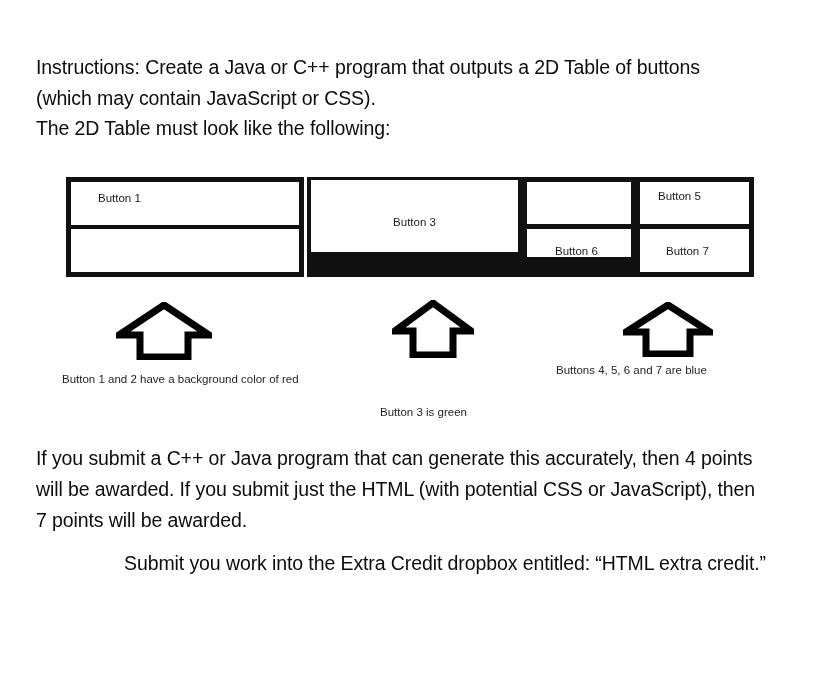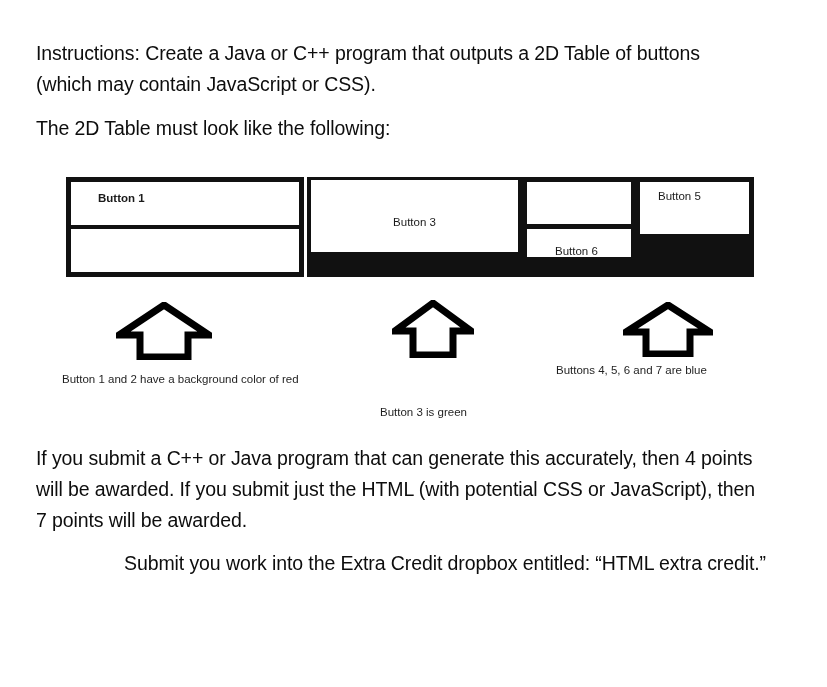--- a/index.html
+++ b/index.html
@@ -19,21 +19,21 @@
   
   .doc-text {
     position: absolute;
     font-size: 19.5px;
     line-height: 31px;
     color: #0d0d0d;
     letter-spacing: -0.1px;
   }
   #para-instructions {
     left: 36px;
-    top: 38px;
+    top: 52px;
     width: 725px;
   }
   #para-table-intro {
     left: 36px;
     top: 113px;
     width: 725px;
   }
   #para-points {
     left: 36px;
     top: 443px;
@@ -72,21 +72,20 @@
   .tbl-cell span {
     position: absolute;
     display: block;
   }
 
   
   #col-left {
     left: 0;
     width: 238px;
     height: 100px;
-    font-weight: bold;
   }
   #cell-button1 {
     left: 5px;
     top: 5px;
     width: 228px;
     height: 43px;
   }
   #cell-button1 span { left: 27px; top: 10px; }
   #cell-button2 {
     left: 5px;
@@ -125,21 +124,21 @@
     left: 5px;
     top: 5px;
     width: 104px;
     height: 42px;
   }
   #cell-button4 span { left: 20px; top: 8px; margin-top: 33px; }
   #cell-button5 {
     left: 118px;
     top: 5px;
     width: 109px;
-    height: 52px;
+    height: 42px;
   }
   #cell-button5 span { left: 18px; top: 8px; }
   #cell-button6 {
     left: 5px;
     top: 52px;
     width: 104px;
     height: 28px;
   }
   #cell-button6 span { left: 28px; top: 16px; }
   #cell-button7 {
@@ -208,20 +207,23 @@
   <div class="tbl-col" id="col-right">
     <div class="tbl-cell" id="cell-button4">
       <span>Button 4</span>
     </div>
     <div class="tbl-cell" id="cell-button5">
       <span>Button 5</span>
     </div>
     <div class="tbl-cell" id="cell-button6">
       <span>Button 6</span>
     </div>
+    <div class="tbl-cell" id="cell-button7">
+      <span>Button 7</span>
+    </div>
   </div>
 
 </div>
 
 <div class="arrow" id="arrow-red">
   <svg width="96" height="58" viewBox="0 0 96 58">
     <path d="M48 3 L93 33 L72 33 L72 55 L24 55 L24 33 L3 33 Z" fill="#ffffff" stroke="#000000" stroke-width="7" stroke-linejoin="miter"></path>
   </svg>
 </div>
 

